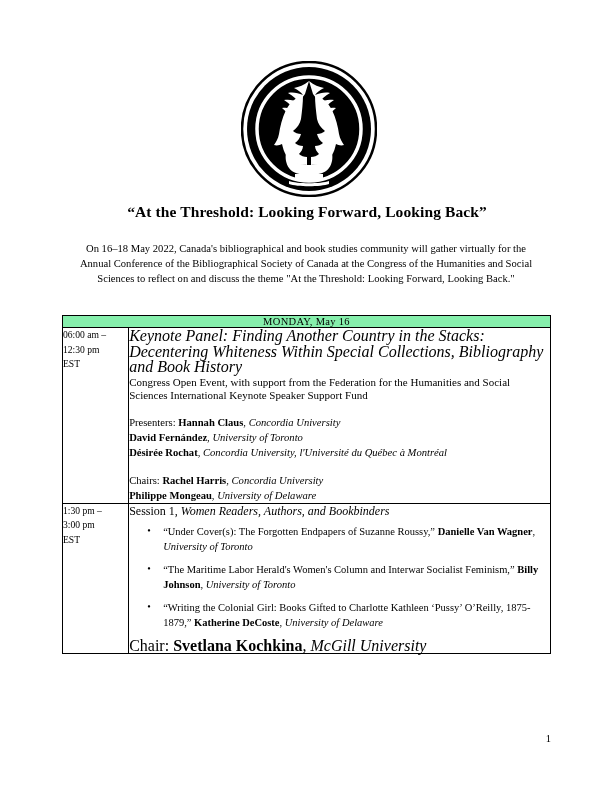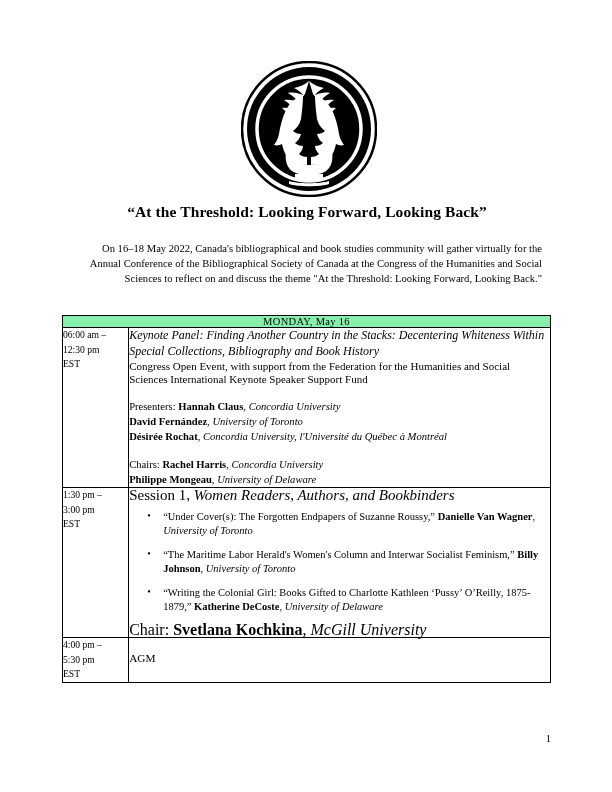--- a/index.html
+++ b/index.html
@@ -48,21 +48,21 @@
   }
 
   
   .intro {
     position: absolute;
     left: 70px;
     top: 241px;
     width: 472px;
     font-size: 10.6px;
     line-height: 15.2px;
-    text-align: right;
+    text-align: center;
   }
 
   
   .schedule {
     position: absolute;
     left: 62px;
     top: 315px;
     width: 489px;
     border-collapse: collapse;
     table-layout: fixed;
@@ -90,38 +90,38 @@
     white-space: nowrap;
   }
   .body-cell {
     font-size: 10.6px;
     line-height: 15px;
     padding: 9px 8px 11px 10px;
   }
 
   .sess-title {
     font-style: italic;
-    font-size: 12px;
+    font-size: 16px;
     line-height: 15.5px;
   }
 
   .small-note {
     font-size: 11px;
     line-height: 13px;
     margin-top: 1px;
   }
 
   .gap { height: 13px; }
 
   .line { margin: 0; }
   .nm { font-weight: bold; }
   .aff { font-style: italic; }
 
   .plain-title {
-    font-size: 15px;
+    font-size: 12px;
     line-height: 15.5px;
   }
   .plain-title .it { font-style: italic; }
 
   ul.papers {
     margin: 6px 0 4px 0;
     padding-left: 34px;
     list-style: none;
   }
   ul.papers li {
@@ -300,29 +300,19 @@
           </ul>
 
           <div class="chair-line">
             <span>Chair:</span>
             <span class="nm">Svetlana Kochkina</span><span>,</span>
             <span class="aff">McGill University</span>
           </div>
         </td>
       </tr>
 
-      <tr>
-        <td class="time-cell agm-cell">
-          <div class="line">4:00 pm –</div>
-          <div class="line">5:30 pm</div>
-          <div class="line">EST</div>
-        </td>
-        <td class="body-cell agm-cell">
-          <div class="agm-text">AGM</div>
-        </td>
-      </tr>
 
     </tbody>
   </table>
 
   <div class="page-number">1</div>
 
 </div>
 
 </body></html>

